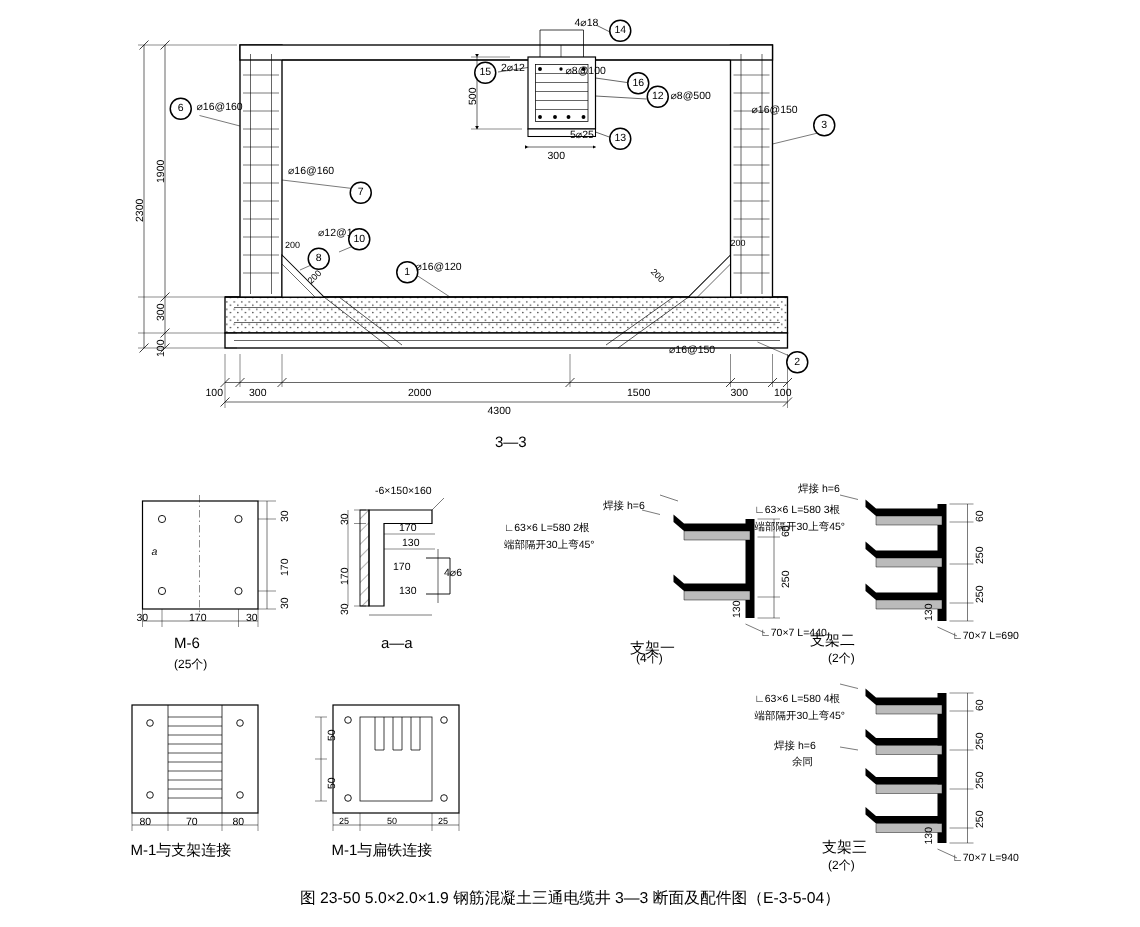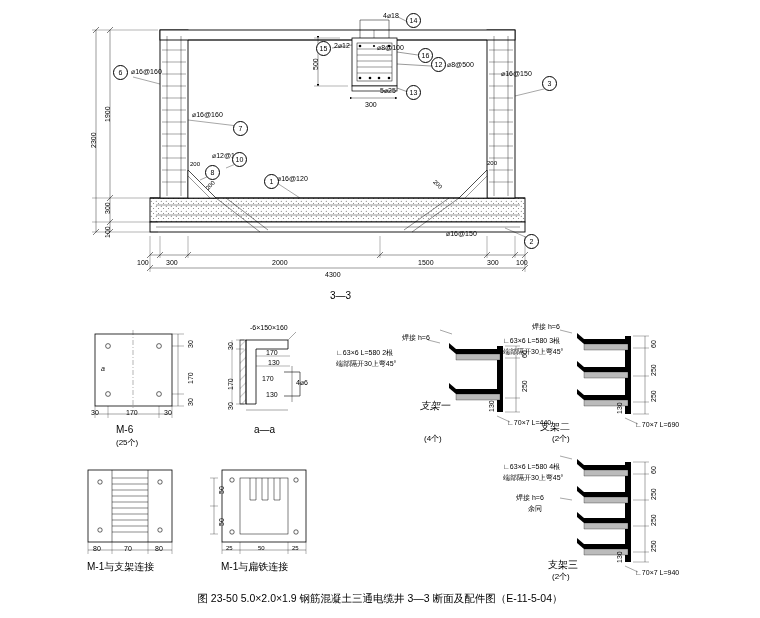--- a/index.html
+++ b/index.html
@@ -422,21 +422,21 @@
 <div class="lbl sm" style="left:296px;top:378px;">4⌀6</div>
 <div class="ttl" style="left:254px;top:424px;">a—a</div>
 
 <div class="lbl sm" style="left:402px;top:333px;">焊接 h=6</div>
 <div class="lbl sm" style="left:336px;top:348px;">∟63×6 L=580 2根</div>
 <div class="lbl sm" style="left:336px;top:359px;">端部隔开30上弯45°</div>
 <div class="lbl sm rot" style="left:520px;top:358px;transform:rotate(-90deg);">60</div>
 <div class="lbl sm rot" style="left:520px;top:392px;transform:rotate(-90deg);">250</div>
 <div class="lbl sm rot" style="left:487px;top:412px;transform:rotate(-90deg);">130</div>
 <div class="lbl sm" style="left:507px;top:418px;">∟70×7 L=440</div>
-<div class="ttl" style="left:420px;top:399px;font-style:italic;">支架一</div>
+<div class="ttl" style="left:420px;top:425px;">支架一</div>
 <div class="lbl" style="left:424px;top:434px;">(4个)</div>
 
 <div class="lbl sm" style="left:532px;top:322px;">焊接 h=6</div>
 <div class="lbl sm" style="left:503px;top:336px;">∟63×6 L=580 3根</div>
 <div class="lbl sm" style="left:503px;top:347px;">端部隔开30上弯45°</div>
 <div class="lbl sm rot" style="left:649px;top:348px;transform:rotate(-90deg);">60</div>
 <div class="lbl sm rot" style="left:649px;top:376px;transform:rotate(-90deg);">250</div>
 <div class="lbl sm rot" style="left:649px;top:402px;transform:rotate(-90deg);">250</div>
 <div class="lbl sm rot" style="left:615px;top:414px;transform:rotate(-90deg);">130</div>
 <div class="lbl sm" style="left:635px;top:420px;">∟70×7 L=690</div>
@@ -461,13 +461,13 @@
 <div class="lbl sm" style="left:155px;top:544px;">80</div>
 <div class="ttl" style="left:87px;top:560px;">M-1与支架连接</div>
 
 <div class="lbl xs" style="left:226px;top:544px;">25</div>
 <div class="lbl xs" style="left:258px;top:544px;">50</div>
 <div class="lbl xs" style="left:292px;top:544px;">25</div>
 <div class="lbl sm rot" style="left:217px;top:494px;transform:rotate(-90deg);">50</div>
 <div class="lbl sm rot" style="left:217px;top:526px;transform:rotate(-90deg);">50</div>
 <div class="ttl" style="left:221px;top:560px;">M-1与扁铁连接</div>
 
-<div class="cap">图 23-50   5.0×2.0×1.9 钢筋混凝土三通电缆井 3—3 断面及配件图（E-11-5-04）</div>
+<div class="cap">图 23-50   5.0×2.0×1.9 钢筋混凝土三通电缆井 3—3 断面及配件图（E-3-5-04）</div>
 
 </body></html>

